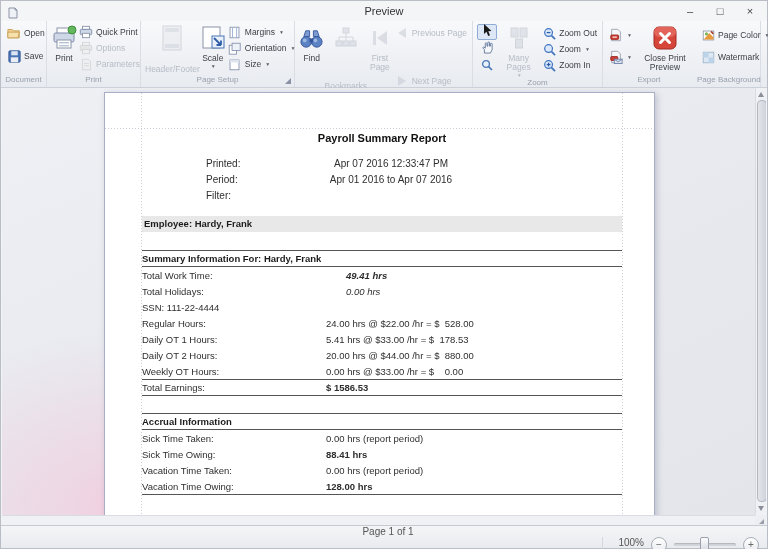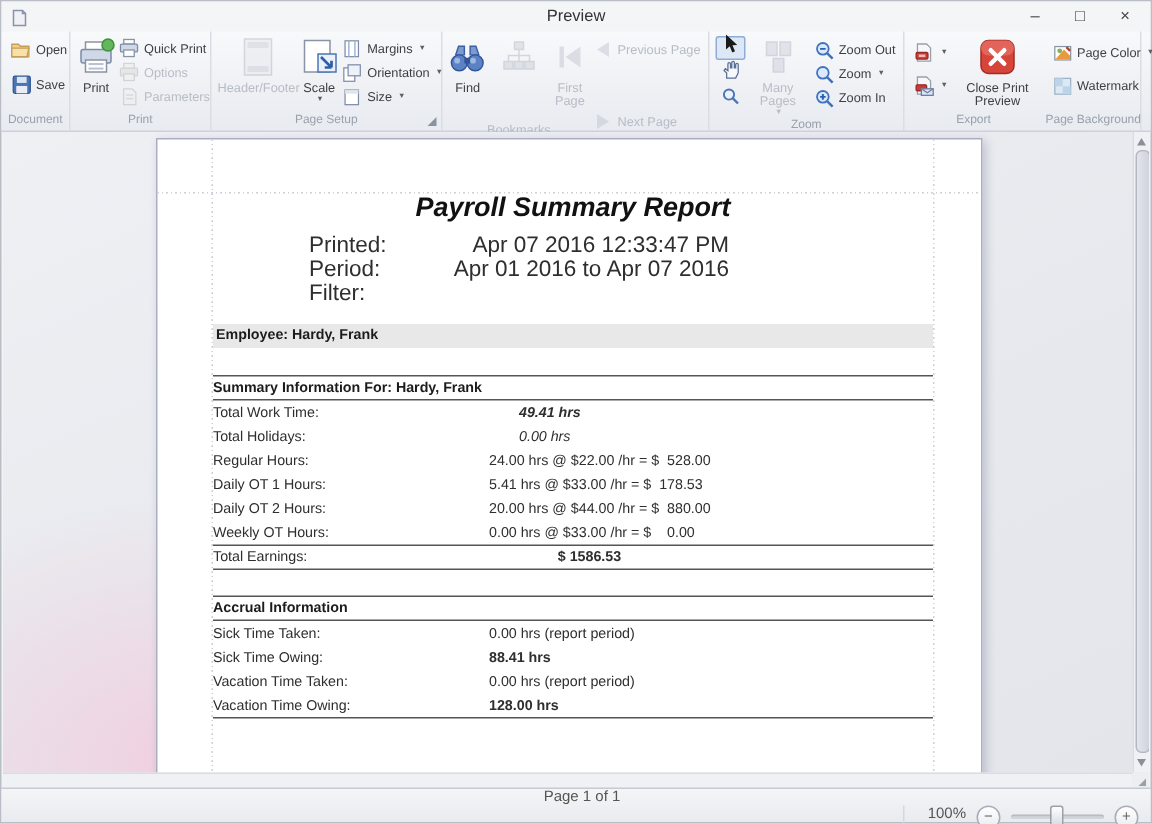--- a/index.html
+++ b/index.html
@@ -37,31 +37,31 @@
   .wave{position:absolute;pointer-events:none;}
   .w1{left:-120px;bottom:-160px;width:460px;height:360px;border-radius:50%;background:radial-gradient(ellipse at center, rgba(242,198,219,.65), rgba(242,198,219,0) 68%);}
   .w2{left:-40px;bottom:-220px;width:520px;height:380px;border-radius:50%;background:radial-gradient(ellipse at center, rgba(246,213,229,.55), rgba(246,213,229,0) 70%);transform:rotate(-18deg);}
   .w3{left:60px;bottom:-120px;width:300px;height:200px;border-radius:50%;background:radial-gradient(ellipse at center, rgba(238,186,211,.4), rgba(238,186,211,0) 70%);transform:rotate(24deg);}
 
   .page{position:absolute;left:102px;top:4px;width:549px;height:520px;background:#fff;border:1px solid #a9aec6;box-shadow:2px 2px 6px rgba(95,100,130,.3);}
   .guide-v{position:absolute;top:0;bottom:0;width:1px;background-image:repeating-linear-gradient(to bottom,#ccd0d8 0 1px,transparent 1px 3px);}
   .guide-h{position:absolute;left:0;right:0;height:1px;background-image:repeating-linear-gradient(to right,#ccd0d8 0 1px,transparent 1px 3px);}
   .page-content{position:absolute;left:37px;top:38px;width:480px;color:#2e2e2e;}
 
-  .rpt-title{font-size:18px;font-weight:bold;color:#111;text-align:center;height:16px;line-height:14px;margin-bottom:8px;font-style:italic;}
-  .hdr-row{display:flex;height:16px;align-items:center;font-size:15px;}
+  .rpt-title{font-size:11px;font-weight:bold;color:#111;text-align:center;height:16px;line-height:14px;margin-bottom:8px;}
+  .hdr-row{display:flex;height:16px;align-items:center;font-size:10px;}
   .hdr-label{margin-left:64px;width:90px;}
-  .hdr-value{width:190px;text-align:right;}
+  .hdr-value{width:190px;text-align:center;}
   .emp-band{margin-top:13px;height:16px;line-height:16px;background:#e8e8e8;font-size:9.5px;font-weight:bold;padding-left:2px;color:#1c1c1c;}
   .sec-head{margin-top:18px;border-top:1px solid #555;border-bottom:1px solid #555;font-weight:bold;font-size:9.5px;height:15px;line-height:15px;color:#1c1c1c;}
   .rrow{display:flex;height:16px;align-items:center;font-size:9.5px;}
   .rlabel{width:184px;flex-shrink:0;}
   .rvalue{flex:1;white-space:pre;box-sizing:border-box;}
   .v-indent{padding-left:20px;font-style:italic;}
-  .v-right{text-align:center;padding-right:162px;}
+  .v-right{text-align:left;padding-right:162px;}
   .bold{font-weight:bold;}
   .total-row{border-top:1px solid #555;border-bottom:1px solid #555;height:15px;}
   .accrual-rows{border-bottom:1px solid #555;}
 
   
   .vscroll{position:absolute;top:0;right:0;bottom:11px;width:11px;background:#f0f1f4;border-left:1px solid #d9dce2;box-sizing:border-box;}
   .vthumb{position:absolute;top:12px;left:1px;width:8px;height:400px;background:linear-gradient(to right,#e3e5ea,#cfd3db);border:1px solid #b2b7c2;border-radius:4px;}
   .sb-arrow{position:absolute;left:2px;width:0;height:0;border-left:3.5px solid transparent;border-right:3.5px solid transparent;}
   .sb-up{top:4px;border-bottom:5px solid #8a8f9a;}
   .sb-down{bottom:4px;border-top:5px solid #8a8f9a;}
@@ -172,21 +172,21 @@
               </span>
             <span>Parameters</span>
           </div>
         </div>
       </div>
       <div class="rb-label">Print</div>
     </div>
 
     <div class="rb-group" style="width:154px;">
       <div class="rb-body">
-        <div class="btn-big disabled" style="width:60px;">
+        <div class="btn-big disabled" style="width:60px;gap:11px;">
           <span class="bicon">
               <svg width="24" height="26" viewBox="0 0 24 26">
                 <rect x="3" y="1" width="18" height="24" fill="#e4e7ec" stroke="#aab0ba"></rect>
                 <rect x="5" y="3" width="14" height="4" fill="#c3c9d3"></rect>
                 <rect x="5" y="19" width="14" height="4" fill="#c3c9d3"></rect>
               </svg>
             </span>
           <span>Header/Footer</span>
         </div>
         <div class="btn-big" style="width:34px;">
@@ -472,20 +472,24 @@
 
         <div class="sec-head">Summary Information For: Hardy, Frank</div>
 
         <div class="rrow">
           <div class="rlabel">Total Work Time:</div>
           <div class="rvalue v-indent bold">49.41 hrs</div>
         </div>
         <div class="rrow">
           <div class="rlabel">Total Holidays:</div>
           <div class="rvalue v-indent">0.00 hrs</div>
+        </div>
+        <div class="rrow">
+          <div class="rlabel">SSN: 111-22-4444</div>
+          <div class="rvalue"></div>
         </div>
         <div class="rrow">
           <div class="rlabel">Regular Hours:</div>
           <div class="rvalue v-right">24.00 hrs @ $22.00 /hr = $  528.00</div>
         </div>
         <div class="rrow">
           <div class="rlabel">Daily OT 1 Hours:</div>
           <div class="rvalue v-right">5.41 hrs @ $33.00 /hr = $  178.53</div>
         </div>
         <div class="rrow">

